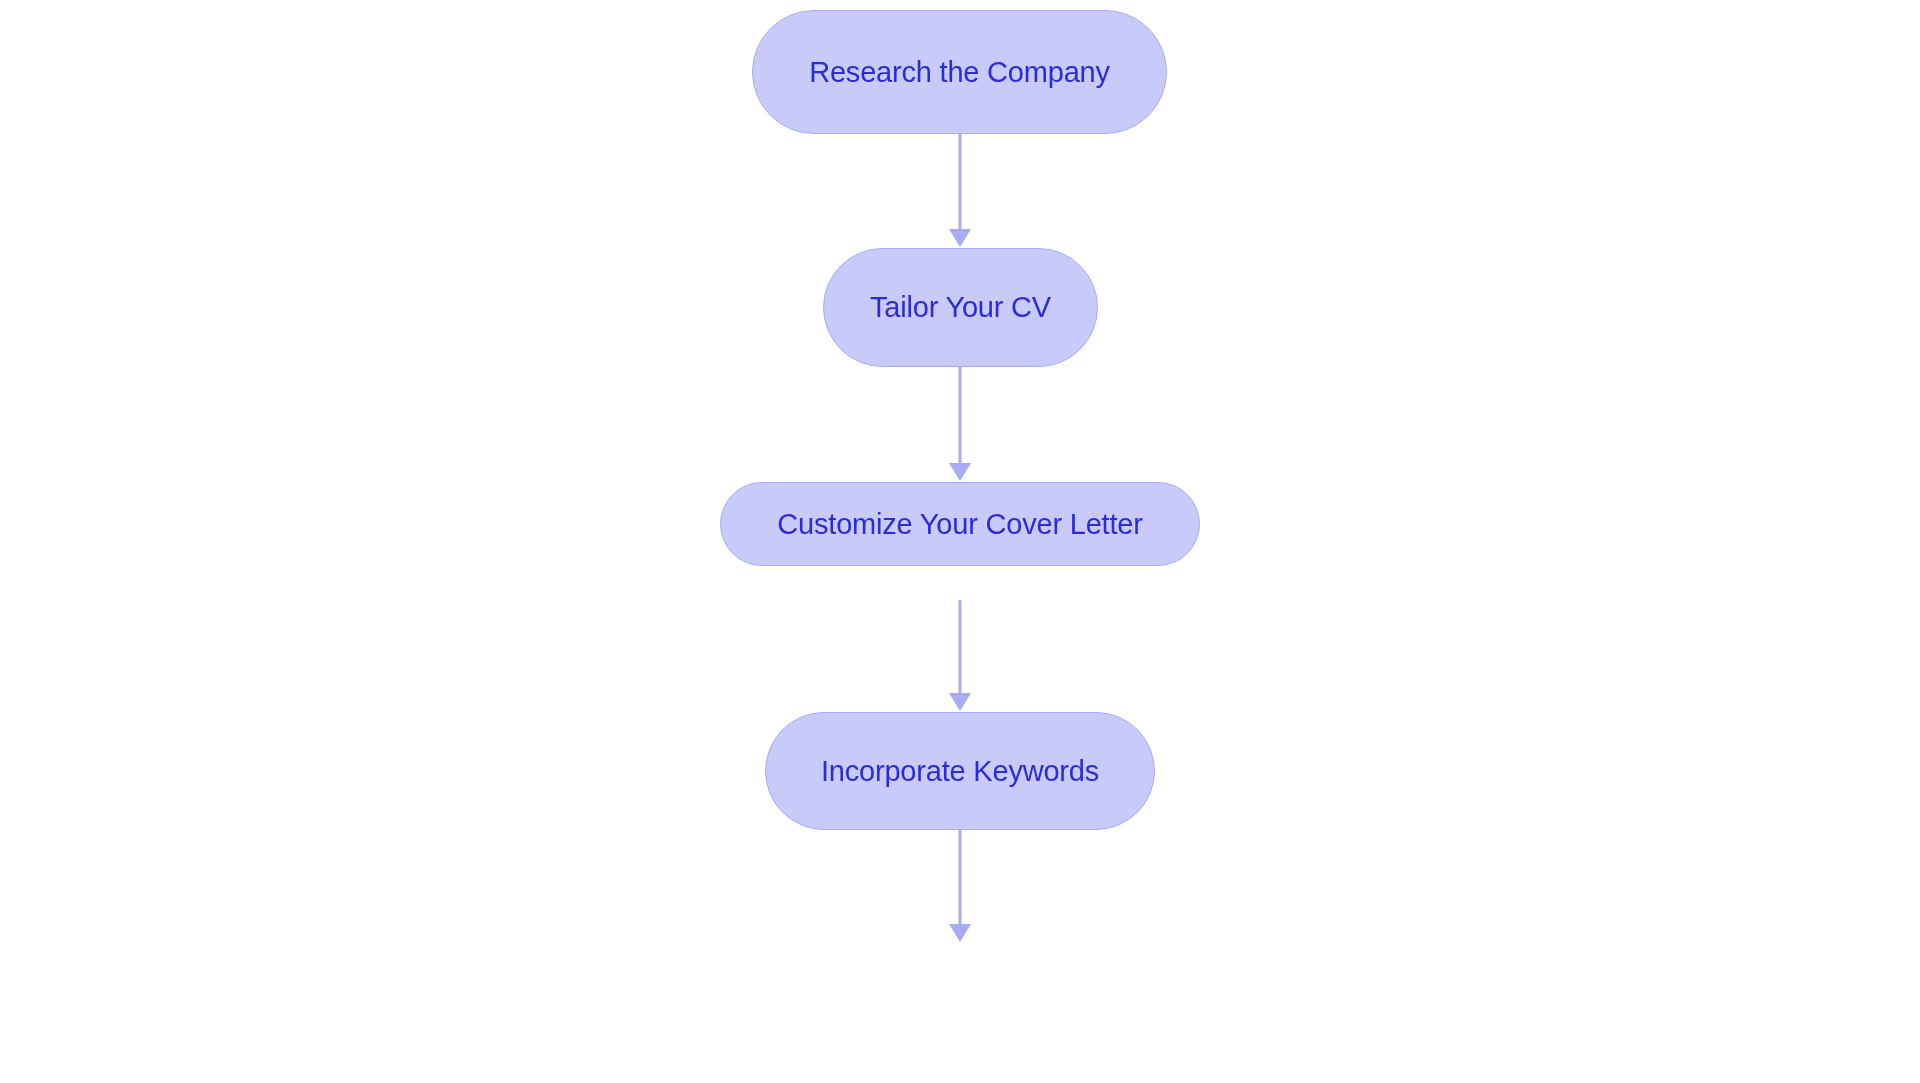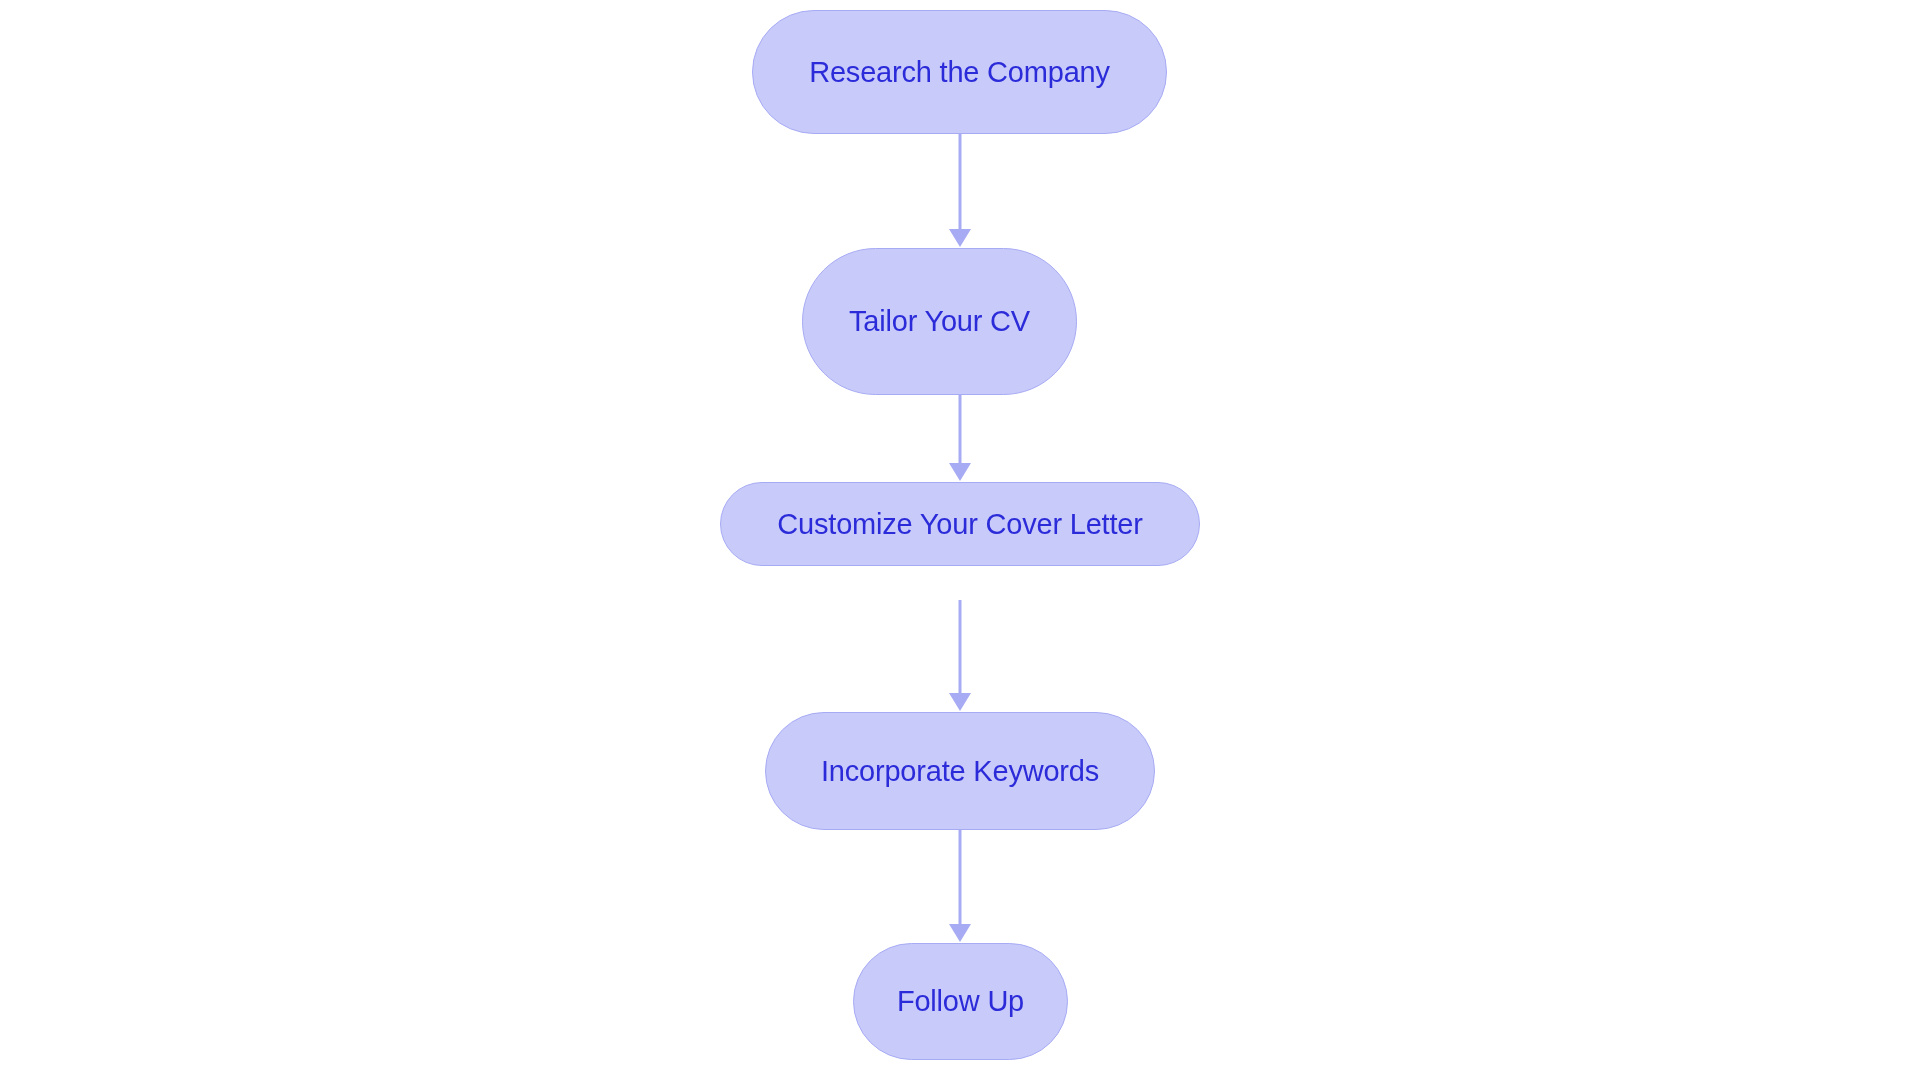--- a/index.html
+++ b/index.html
@@ -74,29 +74,26 @@
 
   <svg class="flow-connector" style="left:940px; top:830px; width:40px; height:113px;" viewBox="0 0 40 113">
     <line x1="20" y1="0" x2="20" y2="95"></line>
     <polygon points="9,94 31,94 20,112"></polygon>
   </svg>
 
   <div class="flow-node" style="left:752px; top:10px; width:415px; height:124px;">
     <span class="flow-node-label">Research the Company</span>
   </div>
 
-  <div class="flow-node" style="left:802px; top:248px; width:275px; height:147px;">
+  <div class="flow-node" style="left:823px; top:248px; width:275px; height:119px;">
     <span class="flow-node-label">Tailor Your CV</span>
   </div>
 
   <div class="flow-node" style="left:720px; top:482px; width:480px; height:84px;">
     <span class="flow-node-label">Customize Your Cover Letter</span>
   </div>
 
   <div class="flow-node" style="left:765px; top:712px; width:390px; height:118px;text-align:center;">
     <span class="flow-node-label">Incorporate Keywords</span>
   </div>
 
-  <div class="flow-node" style="left:853px; top:943px; width:215px; height:117px;">
-    <span class="flow-node-label">Follow Up</span>
-  </div>
 
 </div>
 
 </body></html>

